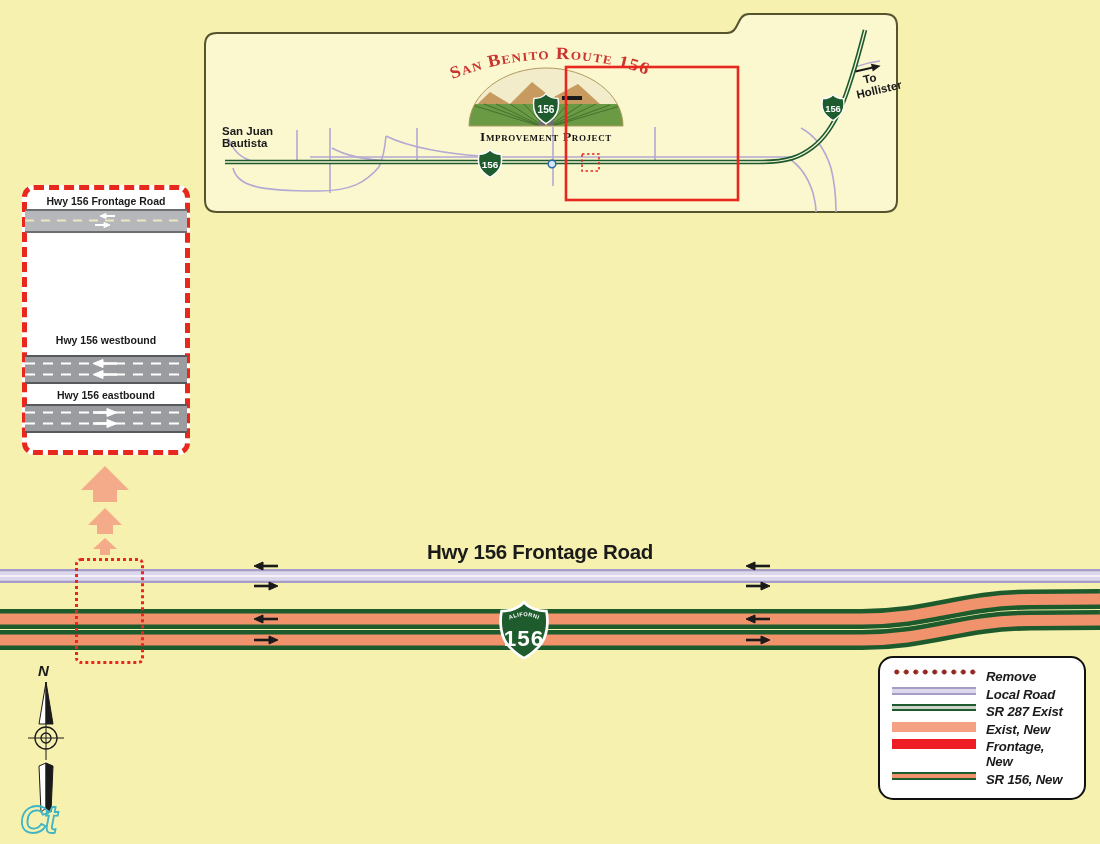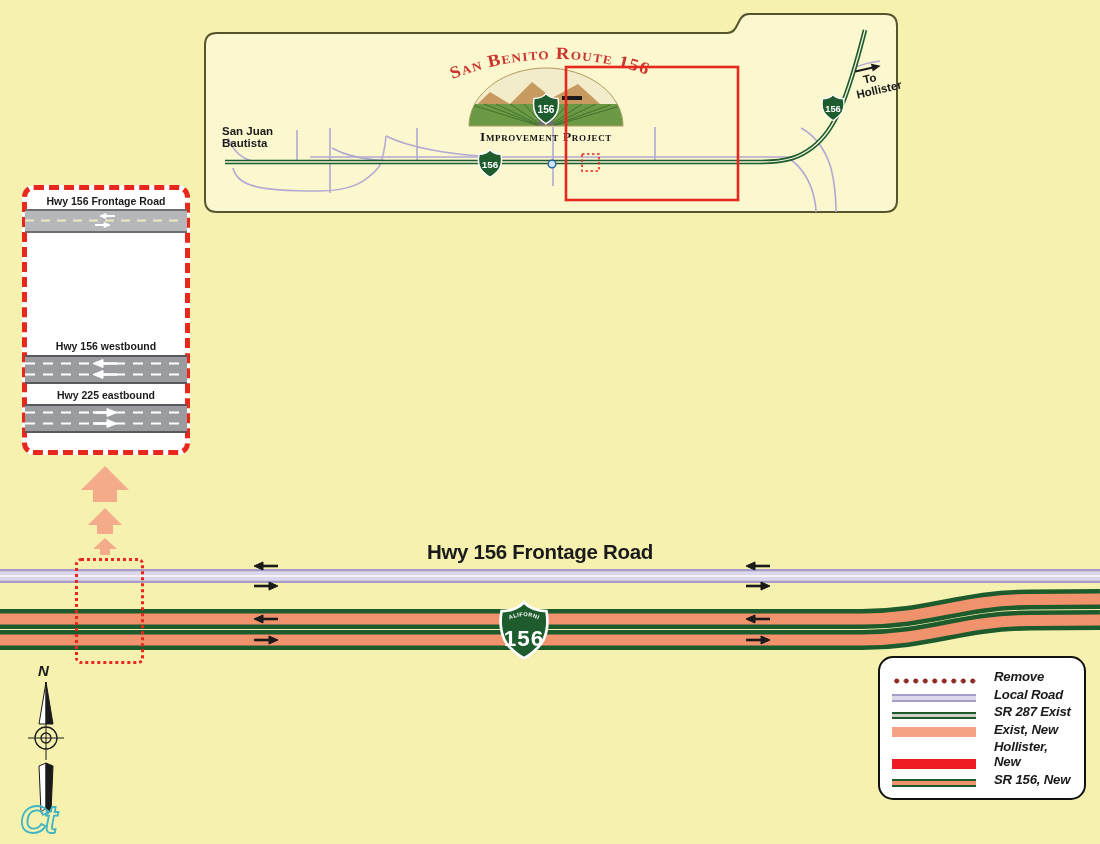--- a/index.html
+++ b/index.html
@@ -21,21 +21,21 @@
   .di-road.hwy{background:#9a9c9f;border-top:2.5px solid #58595c;border-bottom:2.5px solid #58595c;}
   
   .main-title{left:390px;top:540px;width:300px;text-align:center;font-size:20.5px;font-weight:bold;
               letter-spacing:-0.3px;}
   
   .study-rect{left:75px;top:558px;width:63px;height:100px;border:3px dotted #e8281e;border-radius:6px;}
   
   .legend{left:878px;top:656px;width:208px;height:144px;background:#fff;border:2.2px solid #111;
           border-radius:15px;box-sizing:border-box;padding:11px 12px;display:flex;
           flex-direction:column;justify-content:space-between;}
-  .legend-row{display:flex;align-items:flex-end;gap:18px;}
+  .legend-row{display:flex;align-items:flex-start;gap:10px;}
   .legend-label{font-size:13.2px;font-weight:bold;font-style:italic;letter-spacing:-0.2px;}
   .sw{flex:0 0 84px;width:84px;box-sizing:border-box;}
   .sw-remove{height:6px;background-image:radial-gradient(circle,#8f2a22 2.2px,rgba(255,255,255,0) 2.8px);
              background-size:9.5px 6px;background-repeat:repeat-x;background-position:0 50%;}
   .sw-local{height:8px;background:#dcd7ea;border-top:2.6px solid #a79cc8;border-bottom:2.6px solid #a79cc8;}
   .sw-exist{height:7px;background:#cdd3c6;border-top:2.8px solid #1d5b2d;border-bottom:2.8px solid #1d5b2d;}
   .sw-roadnew{height:10px;background:#f4a283;}
   .sw-structure{height:10px;background:#ee1c23;}
   .sw-sr156new{height:8px;background:#f0926c;border-top:2.8px solid #1d5b2d;border-bottom:2.8px solid #1d5b2d;}
 </style>
@@ -145,35 +145,35 @@
         <line x1="0" y1="9.5" x2="160" y2="9.5" stroke="#ece7bd" stroke-width="2" stroke-dasharray="9 7"></line>
         <g fill="#fff" stroke="#fff">
           <line x1="80" y1="5" x2="90" y2="5" stroke-width="2"></line>
             <polygon points="75,5 81,2.5 81,7.5"></polygon>
           <line x1="70" y1="14" x2="80" y2="14" stroke-width="2"></line>
             <polygon points="85,14 79,11.5 79,16.5"></polygon>
         </g>
       </svg>
     </div>
 
-    <div class="di-label" style="top:150px;">Hwy 156 westbound</div>
+    <div class="di-label" style="top:144px;">Hwy 156 westbound</div>
     <div class="di-road hwy" style="top:165px;height:29px;">
       <svg width="160" height="24" viewBox="0 0 160 24">
         <line x1="0" y1="6.5" x2="160" y2="6.5" stroke="#fff" stroke-width="1.8" stroke-dasharray="10 8"></line>
         <line x1="0" y1="17.5" x2="160" y2="17.5" stroke="#fff" stroke-width="1.8" stroke-dasharray="10 8"></line>
         <g fill="#fff" stroke="#fff">
           <line x1="76" y1="6.5" x2="92" y2="6.5" stroke-width="2.6"></line>
             <polygon points="68,6.5 78,2.5 78,10.5"></polygon>
           <line x1="76" y1="17.5" x2="92" y2="17.5" stroke-width="2.6"></line>
             <polygon points="68,17.5 78,13.5 78,21.5"></polygon>
         </g>
       </svg>
     </div>
 
-    <div class="di-label" style="top:199px;">Hwy 225 eastbound</div>
+    <div class="di-label" style="top:199px;">Hwy 156 eastbound</div>
     <div class="di-road hwy" style="top:214px;height:29px;">
       <svg width="160" height="24" viewBox="0 0 160 24">
         <line x1="0" y1="6.5" x2="160" y2="6.5" stroke="#fff" stroke-width="1.8" stroke-dasharray="10 8"></line>
         <line x1="0" y1="17.5" x2="160" y2="17.5" stroke="#fff" stroke-width="1.8" stroke-dasharray="10 8"></line>
         <g fill="#fff" stroke="#fff">
           <line x1="68" y1="6.5" x2="84" y2="6.5" stroke-width="2.6"></line>
             <polygon points="92,6.5 82,2.5 82,10.5"></polygon>
           <line x1="68" y1="17.5" x2="84" y2="17.5" stroke-width="2.6"></line>
             <polygon points="92,17.5 82,13.5 82,21.5"></polygon>
         </g>
@@ -284,21 +284,21 @@
     <div class="legend-row">
       <div class="sw sw-exist"></div>
       <div class="legend-label">SR 287 Exist</div>
     </div>
     <div class="legend-row">
       <div class="sw sw-roadnew"></div>
       <div class="legend-label">Exist, New</div>
     </div>
     <div class="legend-row">
       <div class="sw sw-structure"></div>
-      <div class="legend-label">Hollister, New</div>
+      <div class="legend-label">Frontage, New</div>
     </div>
     <div class="legend-row">
       <div class="sw sw-sr156new"></div>
       <div class="legend-label">SR 156, New</div>
     </div>
   </div>
 
 </div>
 
 </body></html>

